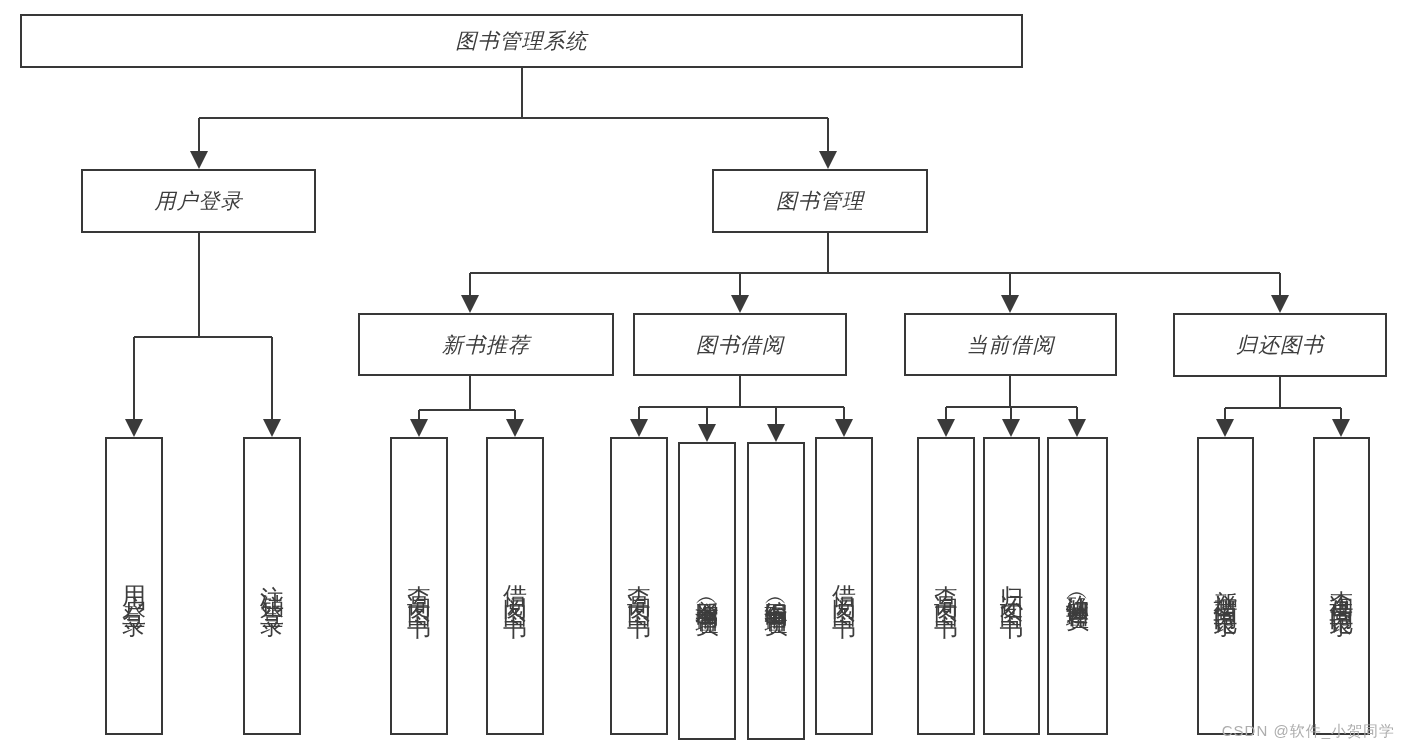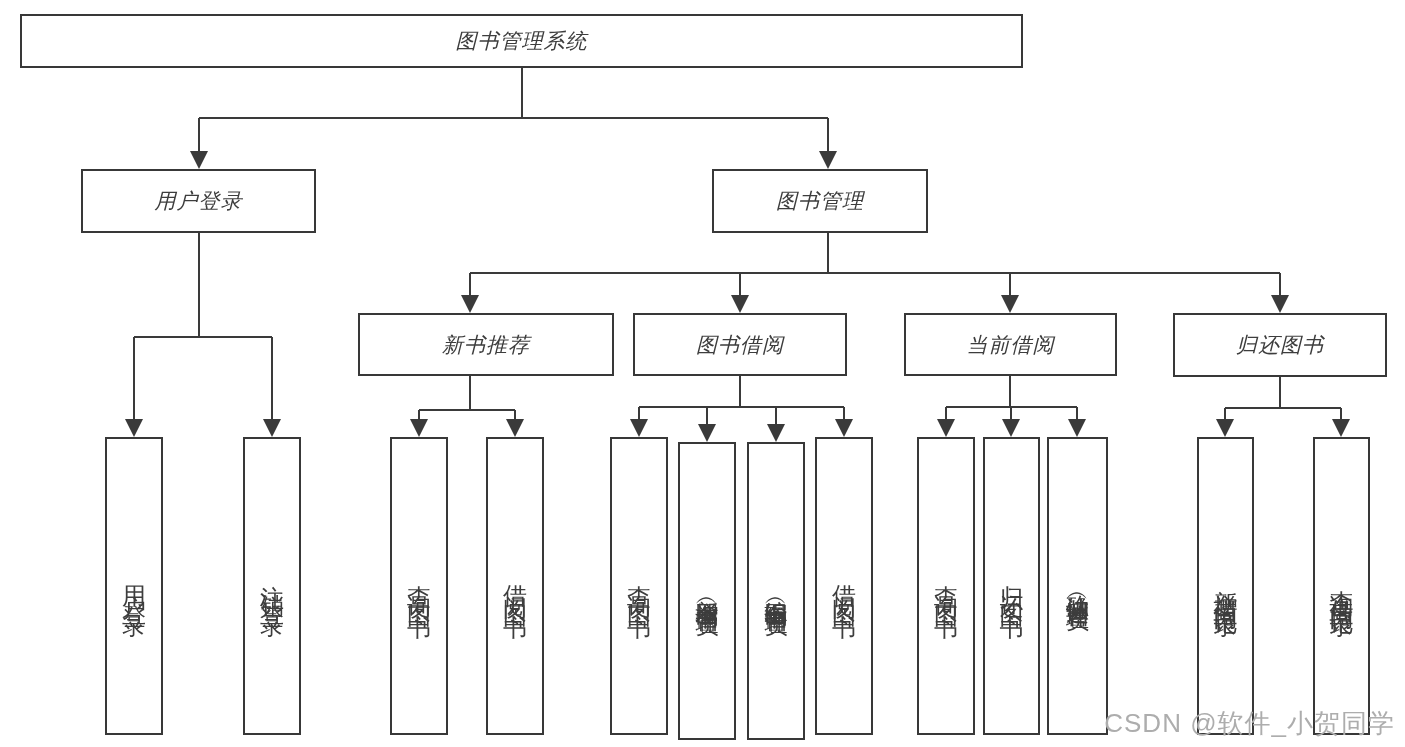--- a/index.html
+++ b/index.html
@@ -31,21 +31,21 @@
     text-orientation:mixed;
     font-size:24px;
     letter-spacing:10px;
     line-height:1;
   }
   .node.v.med span{letter-spacing:5px;}
   .node.v.tight span{font-size:23px;letter-spacing:2px;}
   .watermark{
     position:absolute;
     right:10px;bottom:6px;
-    font-size:26px;
+    font-size:15px;
     color:#adadad;
     letter-spacing:1px;
     z-index:5;
     white-space:nowrap;
   }
 </style>
 </head>
 <body>
 
 <div class="canvas">

